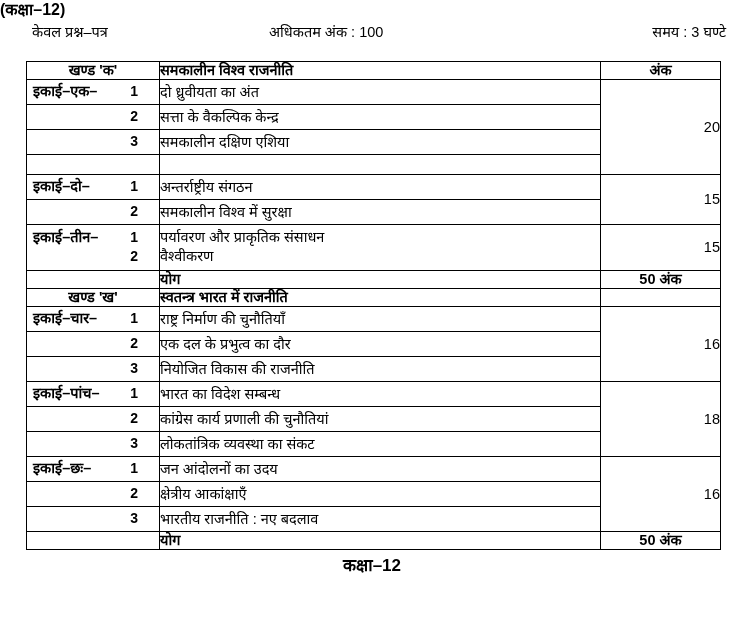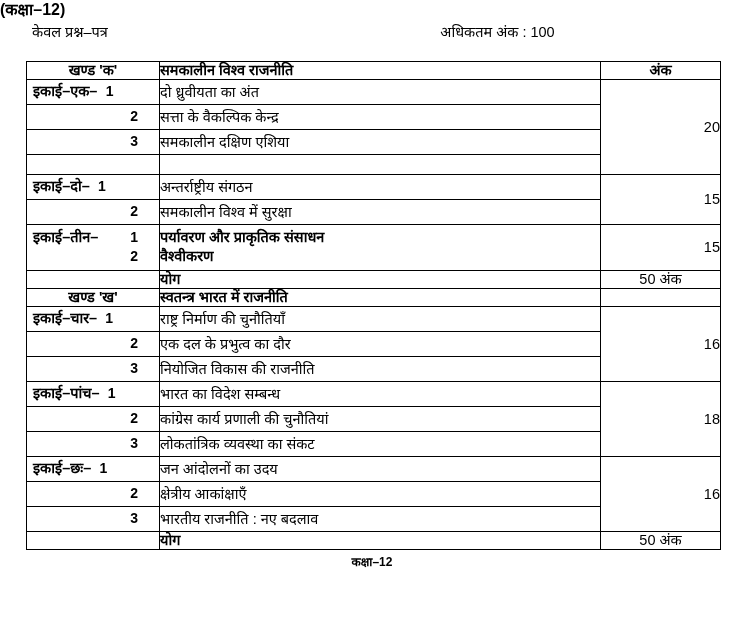--- a/index.html
+++ b/index.html
@@ -43,21 +43,21 @@
     display: flex;
     align-items: baseline;
     font-size: 14.5px;
     line-height: 18px;
     margin: 3px 4px 4px 0;
     padding: 0 18px 0 32px;
     box-sizing: border-box;
     width: 744px;
   }
   .meta-left   { flex: 0 0 215px; text-align: left; }
-  .meta-center { flex: 1 1 auto;  text-align: center; padding-left: 22px; }
+  .meta-center { flex: 1 1 auto;  text-align: left; padding-left: 22px; }
   .meta-right  { flex: 0 0 130px; text-align: right; white-space: nowrap; }
 
   
   .tbl-wrap {
     padding: 0 24px 0 26px;
     box-sizing: border-box;
     width: 592px;
     margin-top: 20px;
   }
   table.syllabus {
@@ -77,20 +77,21 @@
   col.c-content { width: 441px; }
   col.c-marks   { width: 120px; }
 
   
   .cell-unit {
     padding: 3px 9px 4px 6px;
     min-height: 19px;
     box-sizing: border-box;
     display: flex;
     align-items: center;
+    justify-content: space-between;
     gap: 4px;
   }
   .unit-name {
     font-weight: bold;
     white-space: nowrap;
     font-size: 14.5px;
   }
   .unit-num {
     font-weight: bold;
     font-size: 14px;
@@ -98,21 +99,21 @@
     text-align: right;
     padding-right: 12px;
   }
   .cell-unit.num-only { justify-content: flex-end; }
 
   .cell-content {
     padding: 3px 6px 4px 9px;
     min-height: 19px;
     box-sizing: border-box;
   }
-  .cell-content.two-line { line-height: 19px; padding-top: 2px; padding-bottom: 3px; font-weight: bold; }
+  .cell-content.two-line { line-height: 19px; padding-top: 2px; padding-bottom: 3px; }
 
   .cell-marks {
     text-align: right;
     font-size: 14.5px;
     padding: 2px 4px;
   }
 
   .sec-head-unit {
     text-align: center;
     font-weight: bold;
@@ -131,43 +132,44 @@
     padding: 4px;
   }
 
   .total-label {
     font-weight: bold;
     font-size: 15.5px;
     padding: 4px 4px 5px 4px;
   }
   .total-marks {
     text-align: center;
-    font-weight: normal;
+    font-weight: bold;
     font-size: 15px;
     padding: 4px;
   }
   .blank-cell { height: 19px; }
 
   .footer-note {
     text-align: center;
     font-weight: bold;
-    font-size: 12px;
+    font-size: 17px;
     margin-top: 3px;
   }
 </style>
 </head>
 <body>
 
 <div class="page">
 
   <div class="doc-subtitle">(कक्षा–12)</div>
 
   <div class="meta-row">
     <div class="meta-left">केवल प्रश्न–पत्र</div>
     <div class="meta-center">अधिकतम अंक : 100</div>
+    <div class="meta-right">समय : 3 घण्टे</div>
   </div>
 
   <div class="tbl-wrap">
     <table class="syllabus">
       <colgroup>
         <col class="c-unit">
         <col class="c-content">
         <col class="c-marks">
       </colgroup>
       <tbody id="tbody">

